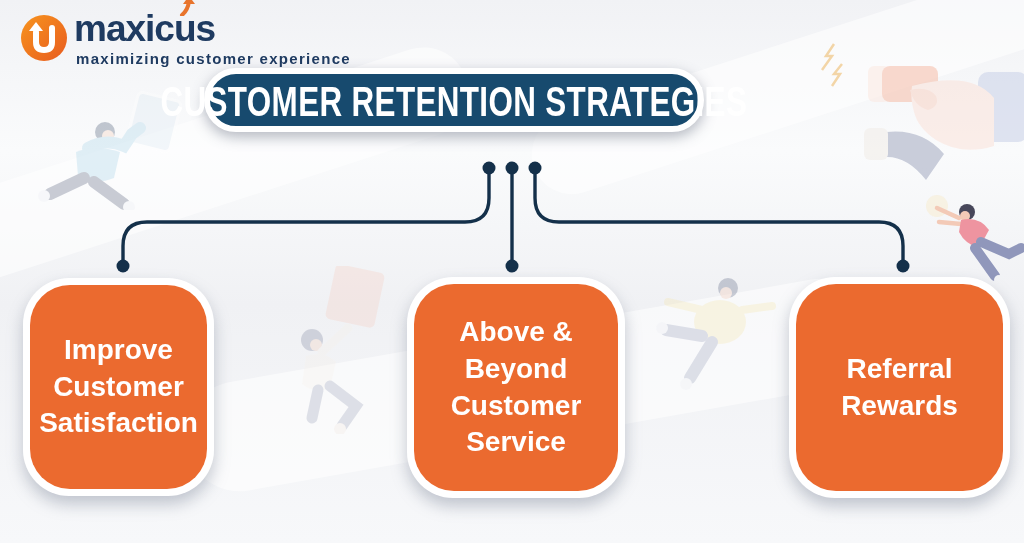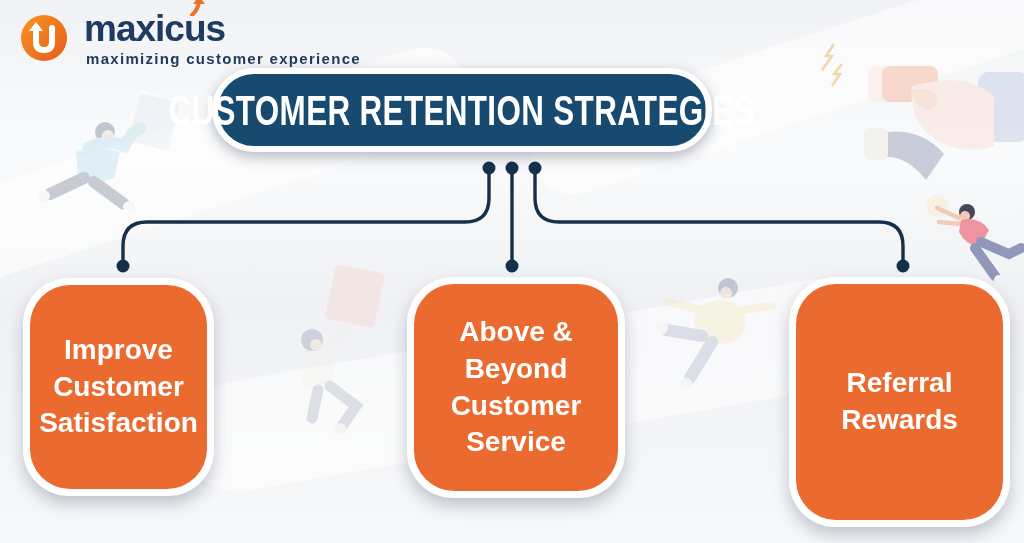--- a/index.html
+++ b/index.html
@@ -6,45 +6,45 @@
   .canvas{position:relative;width:1024px;height:543px;overflow:hidden;
     background:linear-gradient(180deg,#f1f2f5 0%,#fafbfc 28%,#f0f1f4 56%,#f7f8fa 100%);}
   .streak{position:absolute;background:rgba(255,255,255,.55);transform:rotate(-18deg);border-radius:60px;}
   .streak.s1{left:-80px;top:120px;width:560px;height:90px;}
   .streak.s2{left:520px;top:40px;width:560px;height:80px;}
   .streak.s3{left:180px;top:330px;width:700px;height:110px;transform:rotate(-10deg);}
 
   
   .logo{position:absolute;left:20px;top:10px;display:flex;align-items:flex-start;}
   .logo-icon{width:48px;height:48px;flex:0 0 auto;margin-top:4px;}
-  .logo-textcol{margin-left:16px;}
+  .logo-textcol{margin-left:6px;}
   .brand{font-size:37px;font-weight:700;color:var(--brand_navy);letter-spacing:-1px;line-height:1;display:inline-flex;align-items:flex-end;}
   .brand .u-wrap{position:relative;display:inline-block;}
   .brand .u-arrow{position:absolute;left:4px;top:-14px;width:22px;height:20px;}
   .tagline{font-size:15px;font-weight:700;color:var(--brand_navy);letter-spacing:1.3px;margin-top:3px;padding-left:2px;}
 
   
-  .banner{position:absolute;left:212px;top:68px;width:500px;height:84px;background:var(--navy);
-    border:6px solid #fff;border-radius:46px;box-sizing:border-box;display:flex;align-items:center;justify-content:center;
+  .banner{position:absolute;left:204px;top:68px;width:500px;height:64px;background:var(--navy);
+    border:6px solid #fff;border-radius:46px;box-sizing:border-box;display:flex;align-items:flex-end;justify-content:center;
     box-shadow:0 5px 14px rgba(90,100,120,.45);}
   .banner-title{color:#fff;font-weight:700;font-size:43px;white-space:nowrap;letter-spacing:0.5px;
     transform:scaleX(.73);transform-origin:center;}
 
   
   .connectors{position:absolute;left:0;top:0;width:1024px;height:543px;pointer-events:none;}
 
   
   .strategy{position:absolute;background:#fff;border-radius:46px;
     box-shadow:0 8px 16px rgba(110,120,140,.40);padding:7px;box-sizing:border-box;}
   .strategy-inner{width:100%;height:100%;background:var(--orange);border-radius:40px;
     display:flex;align-items:center;justify-content:center;}
   .strategy-label{color:#fff;font-weight:700;font-size:28px;line-height:1.32;text-align:center;white-space:pre-line;}
   .box-1{left:23px;top:278px;width:191px;height:218px;}
   .box-2{left:407px;top:277px;width:218px;height:221px;}
-  .box-3{left:789px;top:277px;width:221px;height:250px;}
+  .box-3{left:789px;top:277px;width:221px;height:221px;}
 
   
   .decor{position:absolute;pointer-events:none;}
 </style>
 </head>
 <body>
 
 <div class="canvas">
 
   <div class="streak s1"></div>

